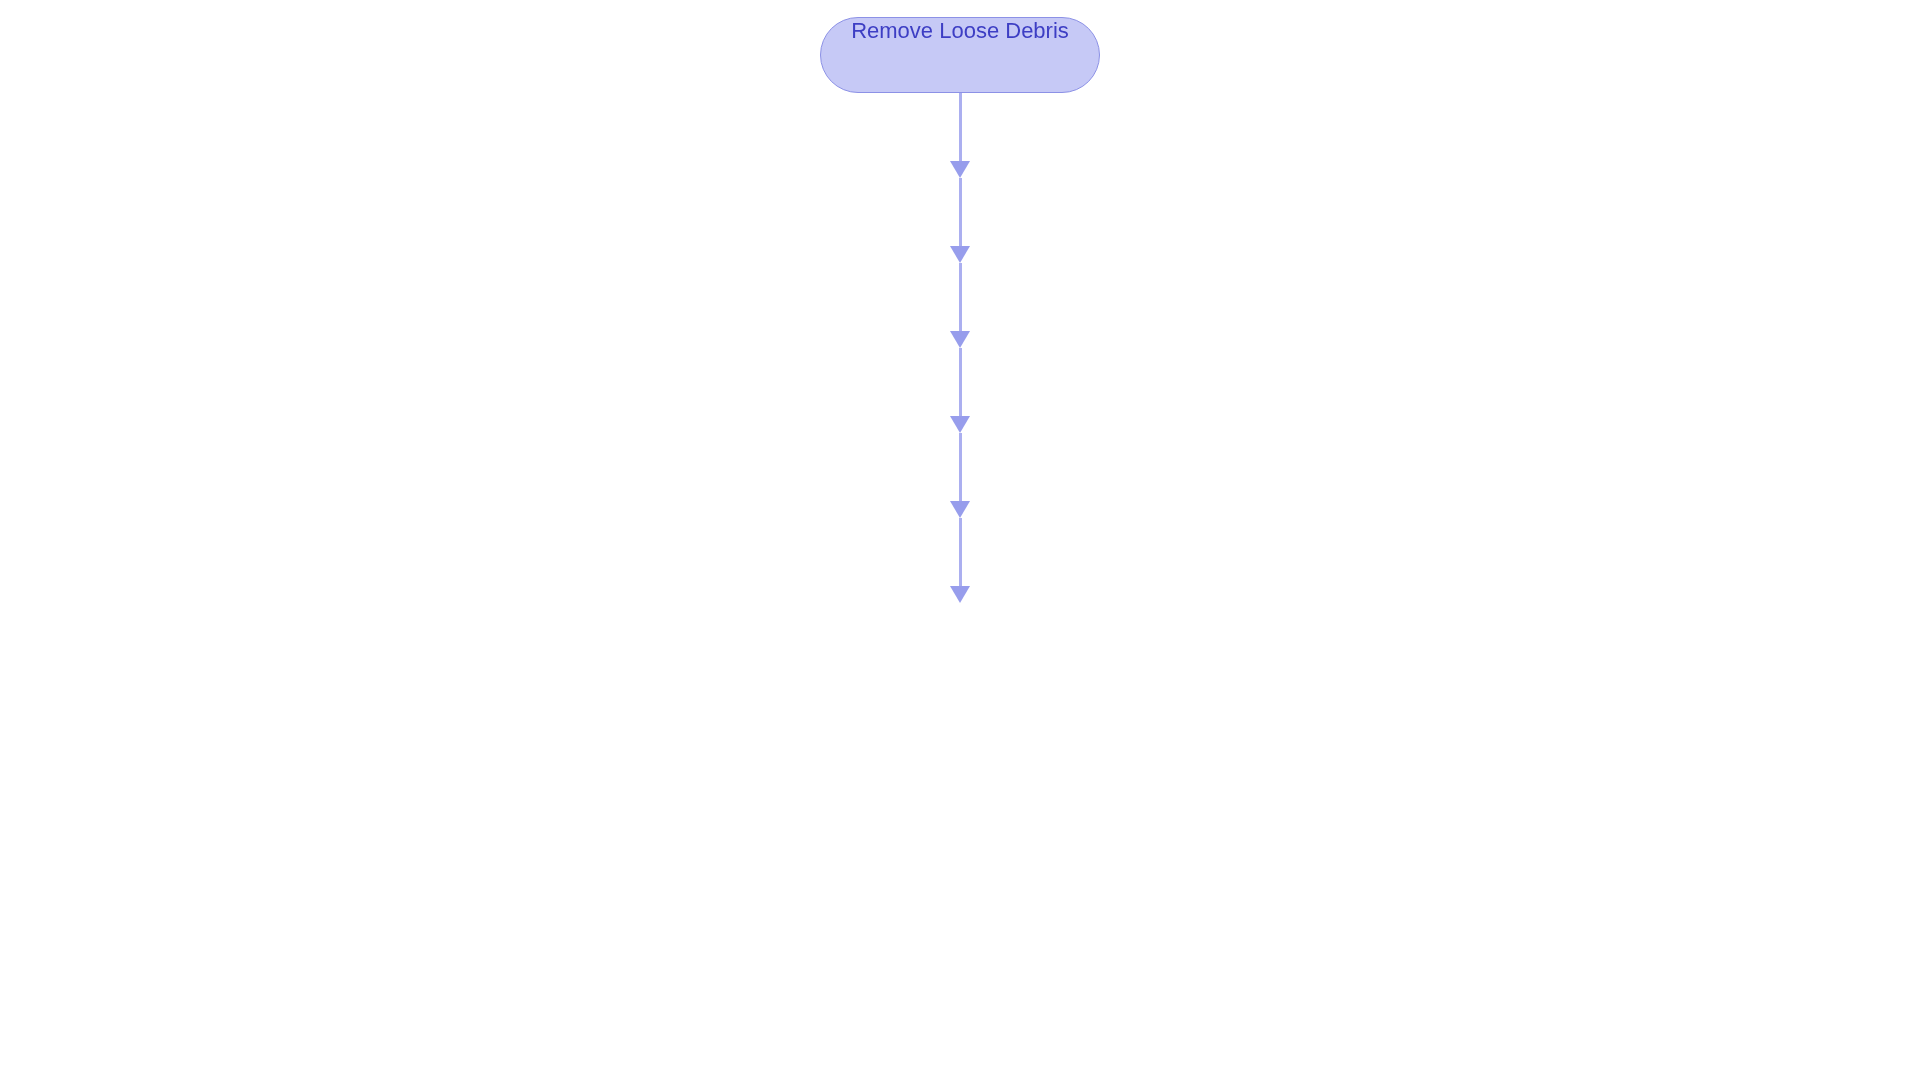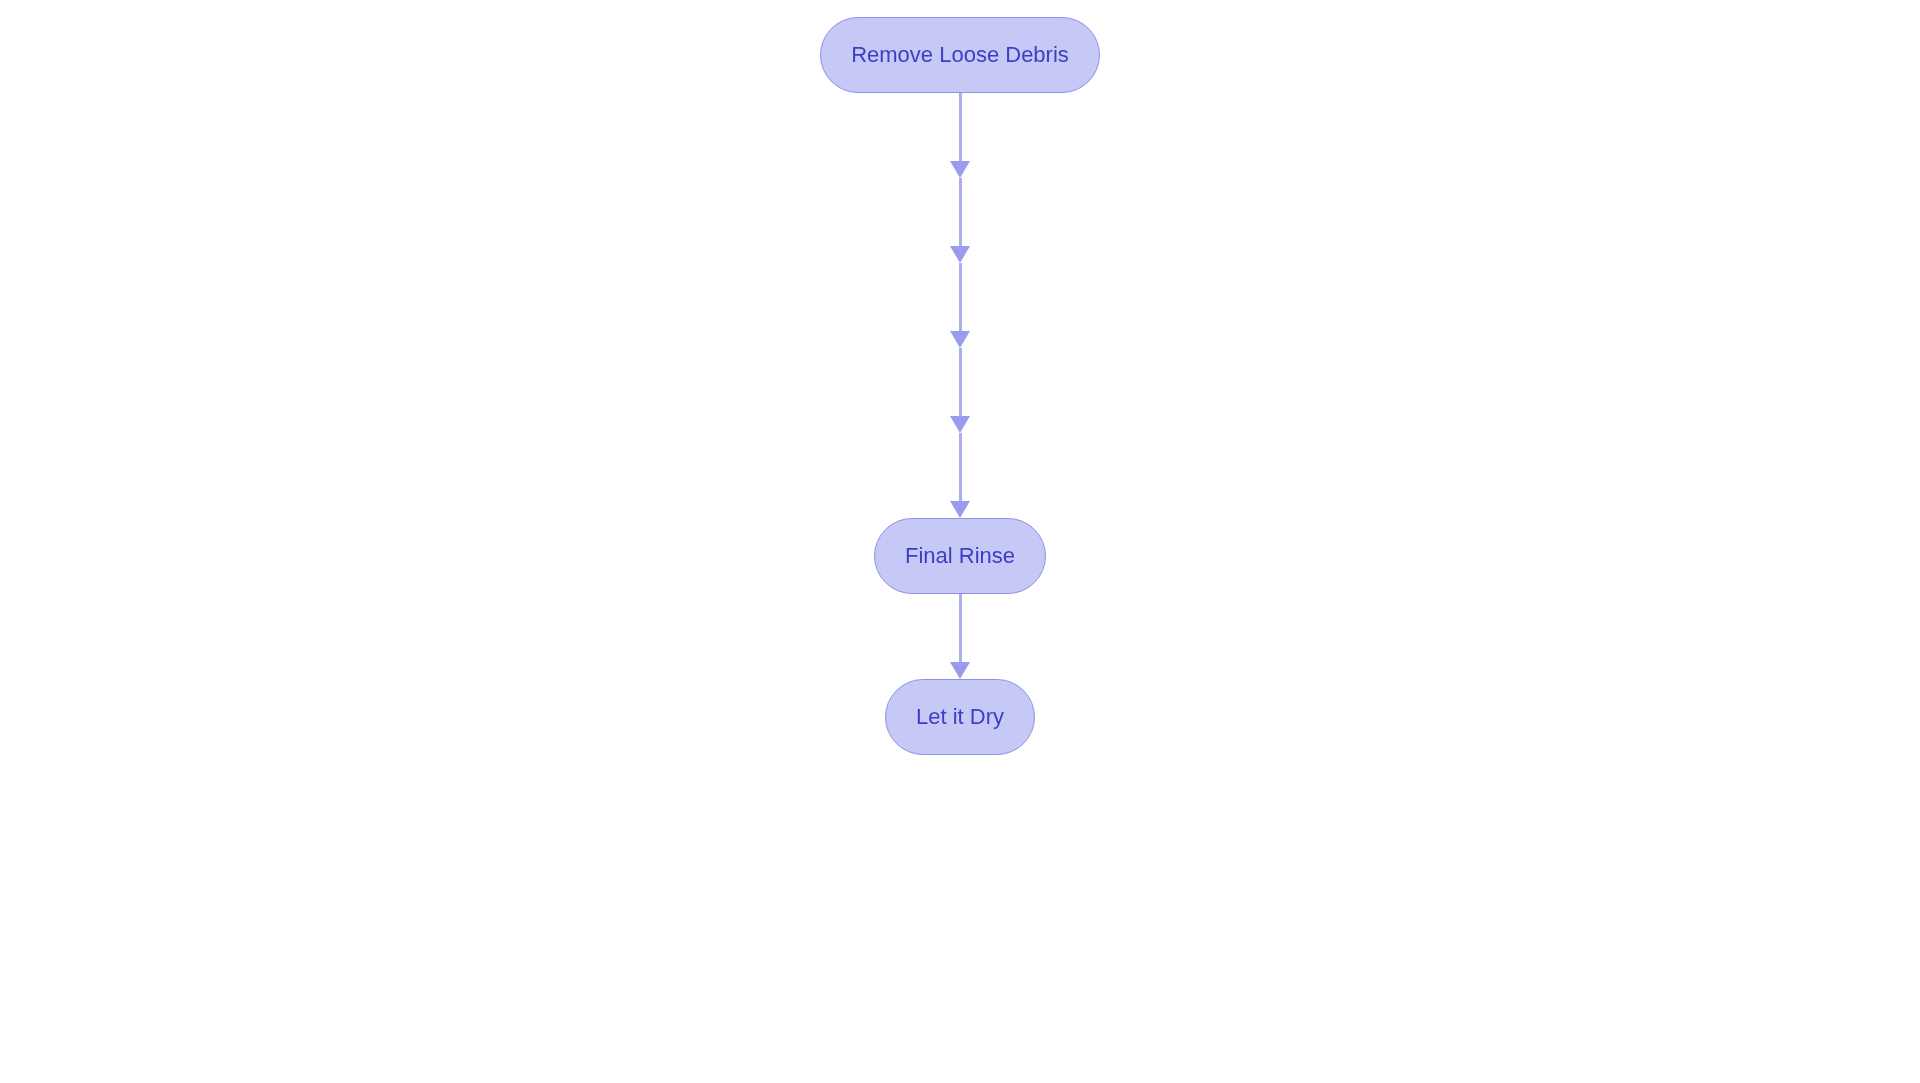--- a/index.html
+++ b/index.html
@@ -27,21 +27,20 @@
     align-items: center;
   }
   .flow-node {
     height: 76px;
     min-width: 148px;
     padding: 0 30px;
     background: var(--node-fill);
     border: 1.5px solid var(--node-border);
     border-radius: 38px;
     display: flex;
-    align-items: center;
     justify-content: center;
     flex: 0 0 auto;
   }
   .flow-node .label {
     color: var(--node-text);
     font-size: 22px;
     white-space: nowrap;
     text-align: center;
   }
   .connector {
@@ -95,25 +94,19 @@
     <div class="line"></div>
     <div class="head"></div>
   </div>
 
 
   <div class="connector">
     <div class="line"></div>
     <div class="head"></div>
   </div>
 
-  <div class="flow-node">
-    <span class="label">Final Rinse</span>
-  </div>
 
   <div class="connector">
     <div class="line"></div>
     <div class="head"></div>
   </div>
 
-  <div class="flow-node">
-    <span class="label">Let it Dry</span>
-  </div>
 </div>
 
 </body></html>

